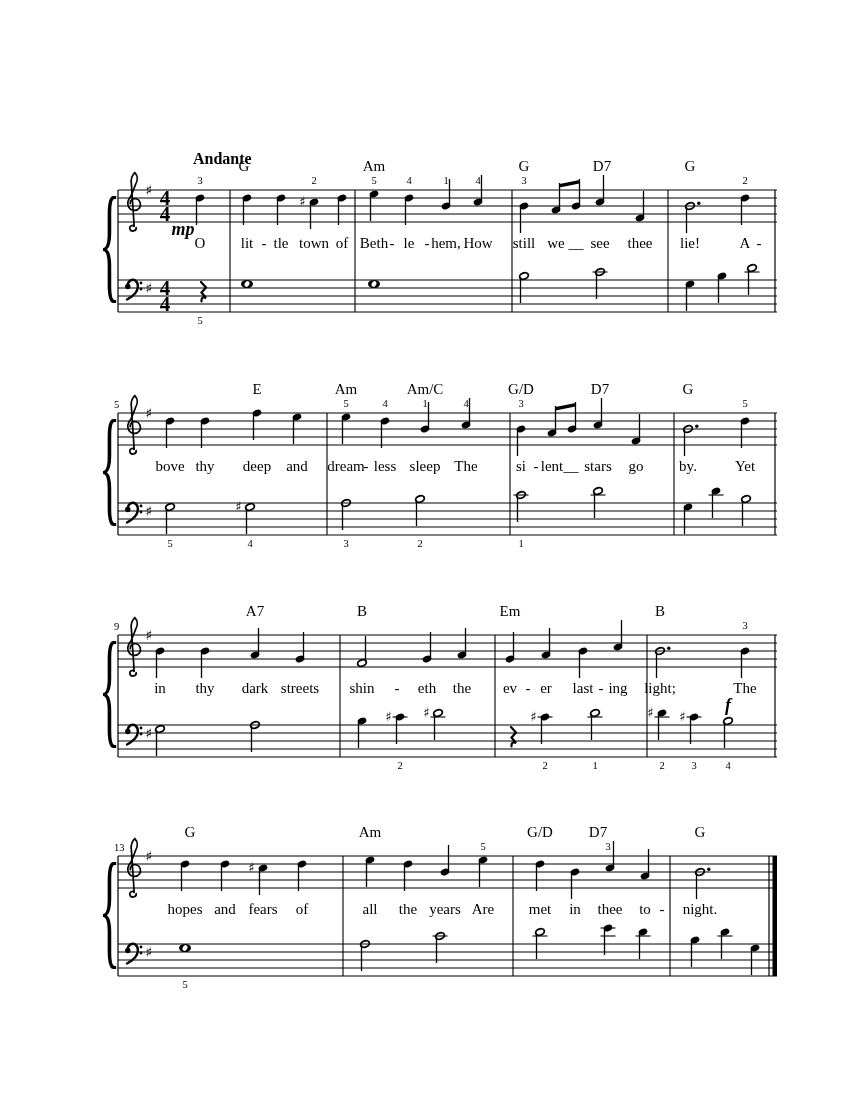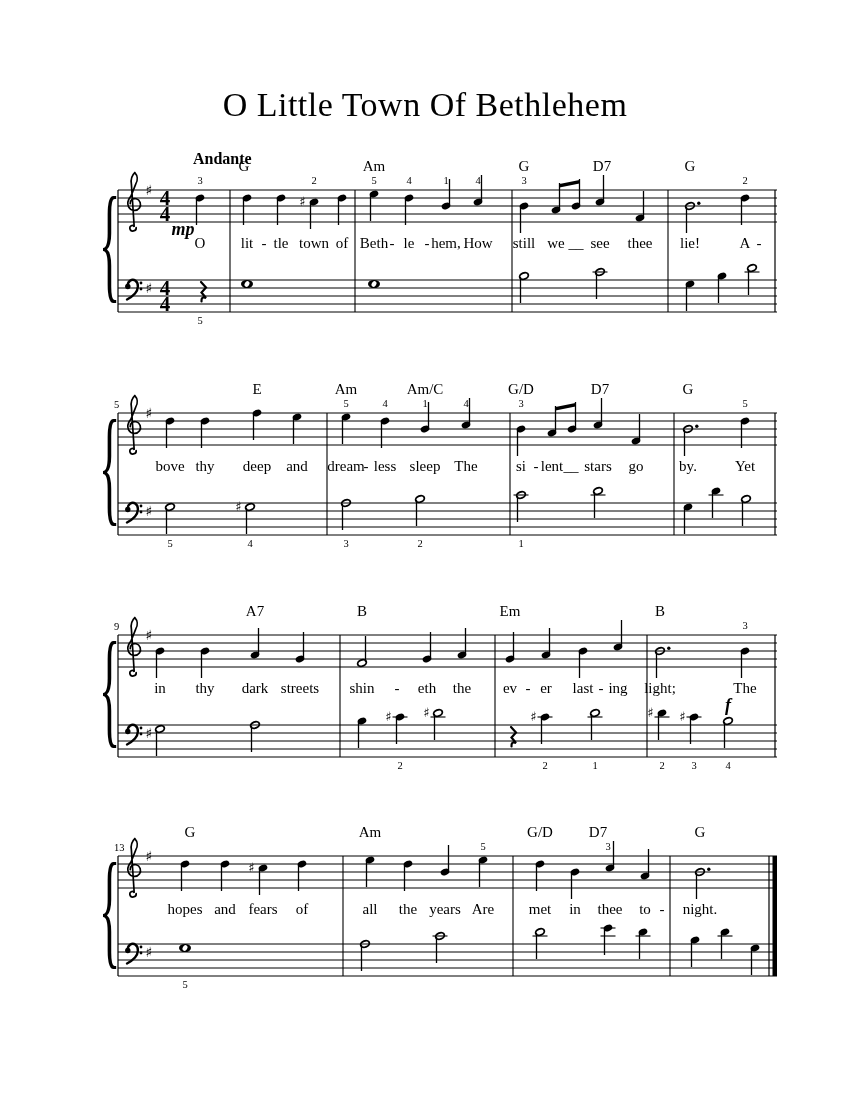--- a/index.html
+++ b/index.html
@@ -7,21 +7,20 @@
         font-family:"Liberation Serif","DejaVu Serif",serif;color:#000;overflow:hidden;}
   .title{position:absolute;left:0;right:0;top:86px;text-align:center;
          font-size:34px;letter-spacing:0.5px;}
   .tempo{position:absolute;left:193px;top:150px;font-size:16px;font-weight:bold;}
   svg{position:absolute;left:0;top:0;}
 </style>
 </head>
 <body>
 
 <div class="page">
-  <div class="title">O Little Town Of Bethlehem</div>
   <div class="tempo">Andante</div>
   <svg width="850" height="1100" viewBox="0 0 850 1100">
       <g>
         <text x="0" y="0" fill="#000000" font-size="130" font-family="&quot;Liberation Serif&quot;,&quot;DejaVu Serif&quot;,serif" transform="translate(99,286) scale(0.34,1)">{</text>
         <g>
           <line x1="118" y1="190" x2="777" y2="190" stroke="#000000" stroke-width="1"></line>
           <line x1="118" y1="198" x2="777" y2="198" stroke="#000000" stroke-width="1"></line>
           <line x1="118" y1="206" x2="777" y2="206" stroke="#000000" stroke-width="1"></line>
           <line x1="118" y1="214" x2="777" y2="214" stroke="#000000" stroke-width="1"></line>
           <line x1="118" y1="222" x2="777" y2="222" stroke="#000000" stroke-width="1"></line>

